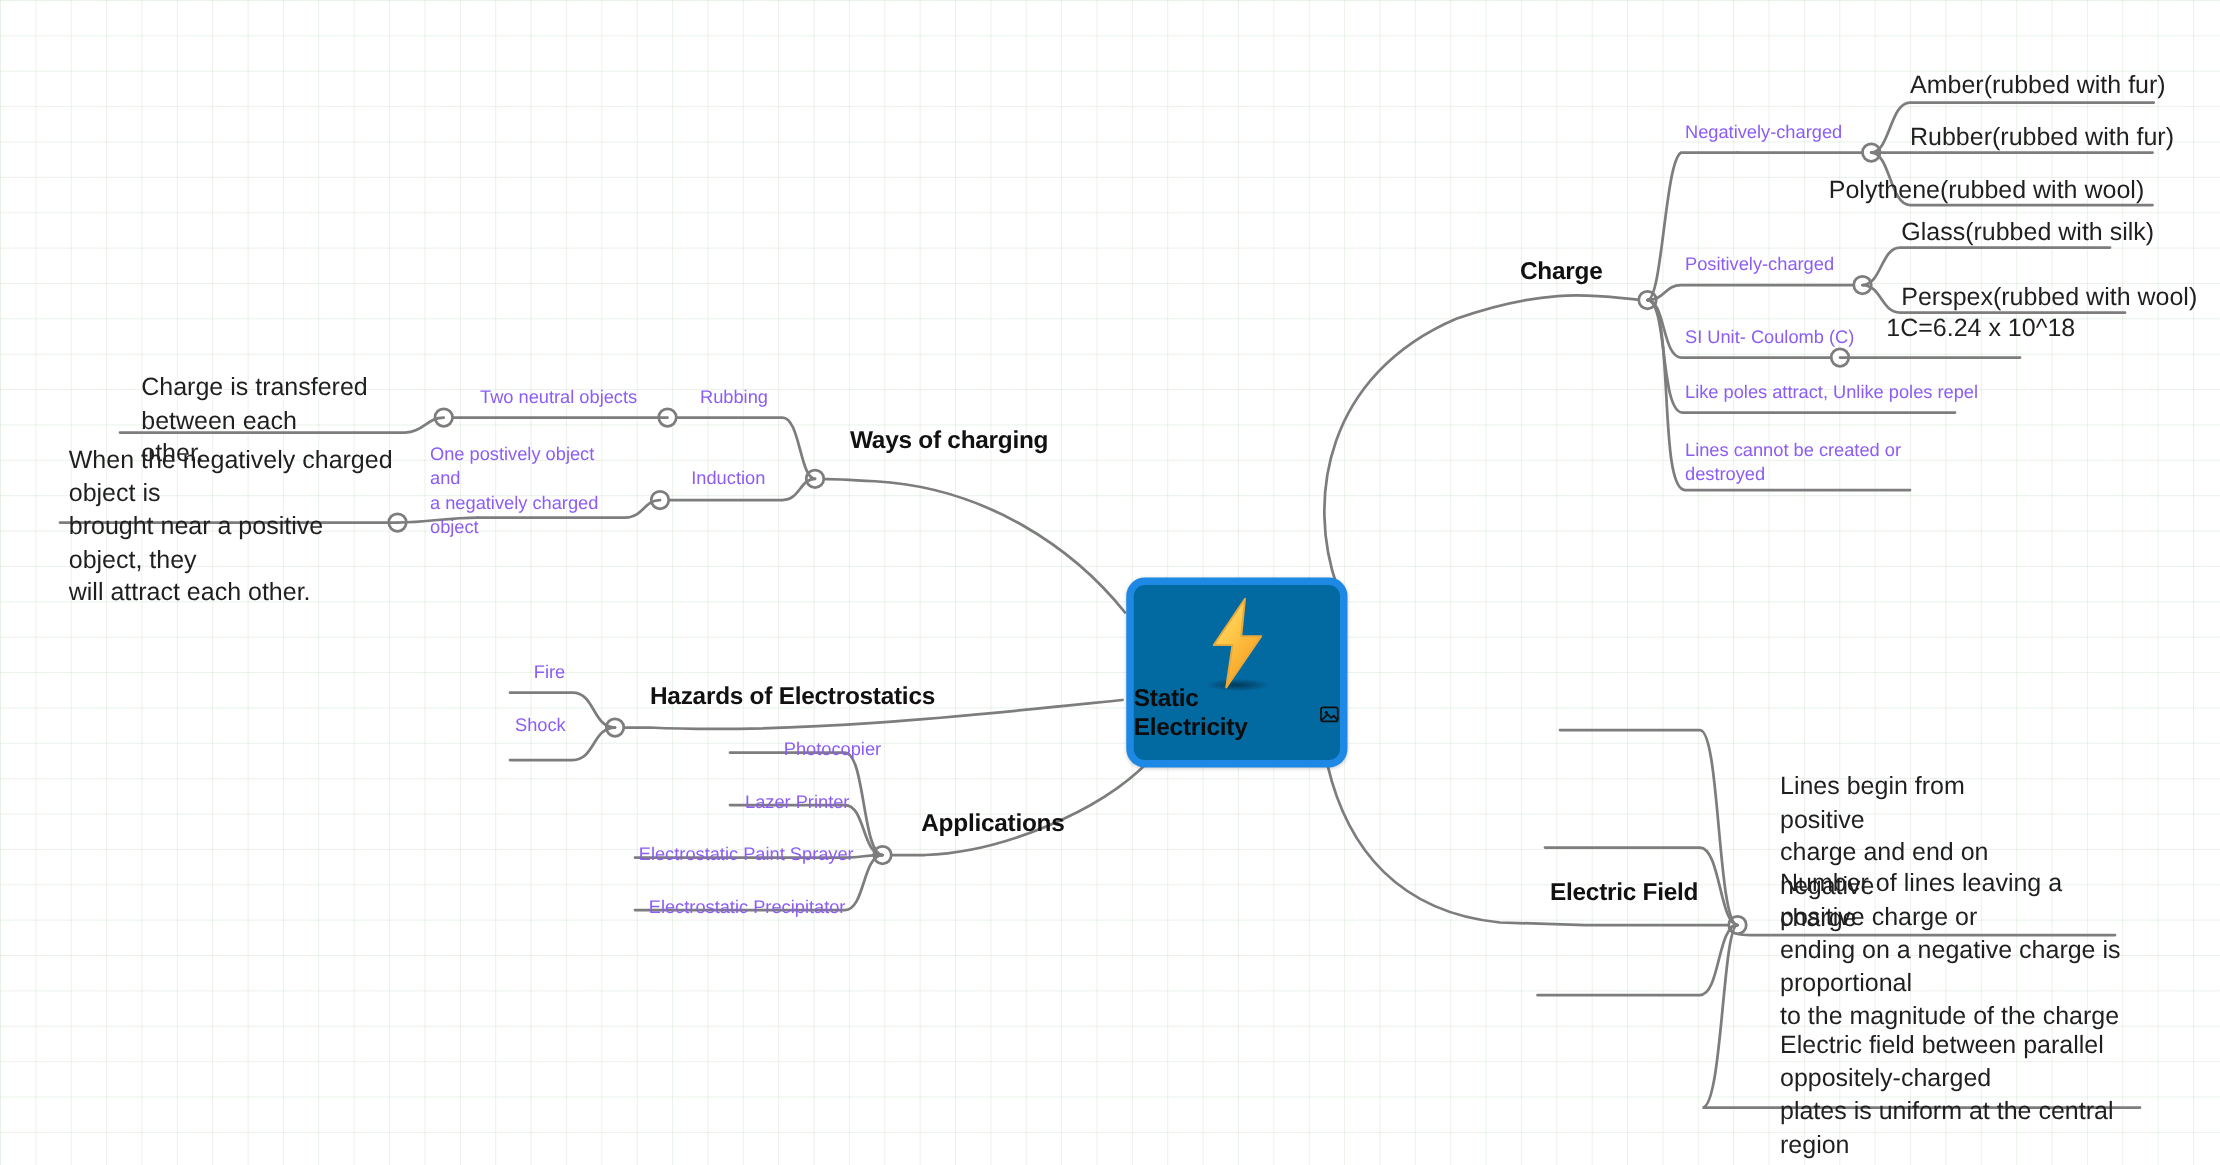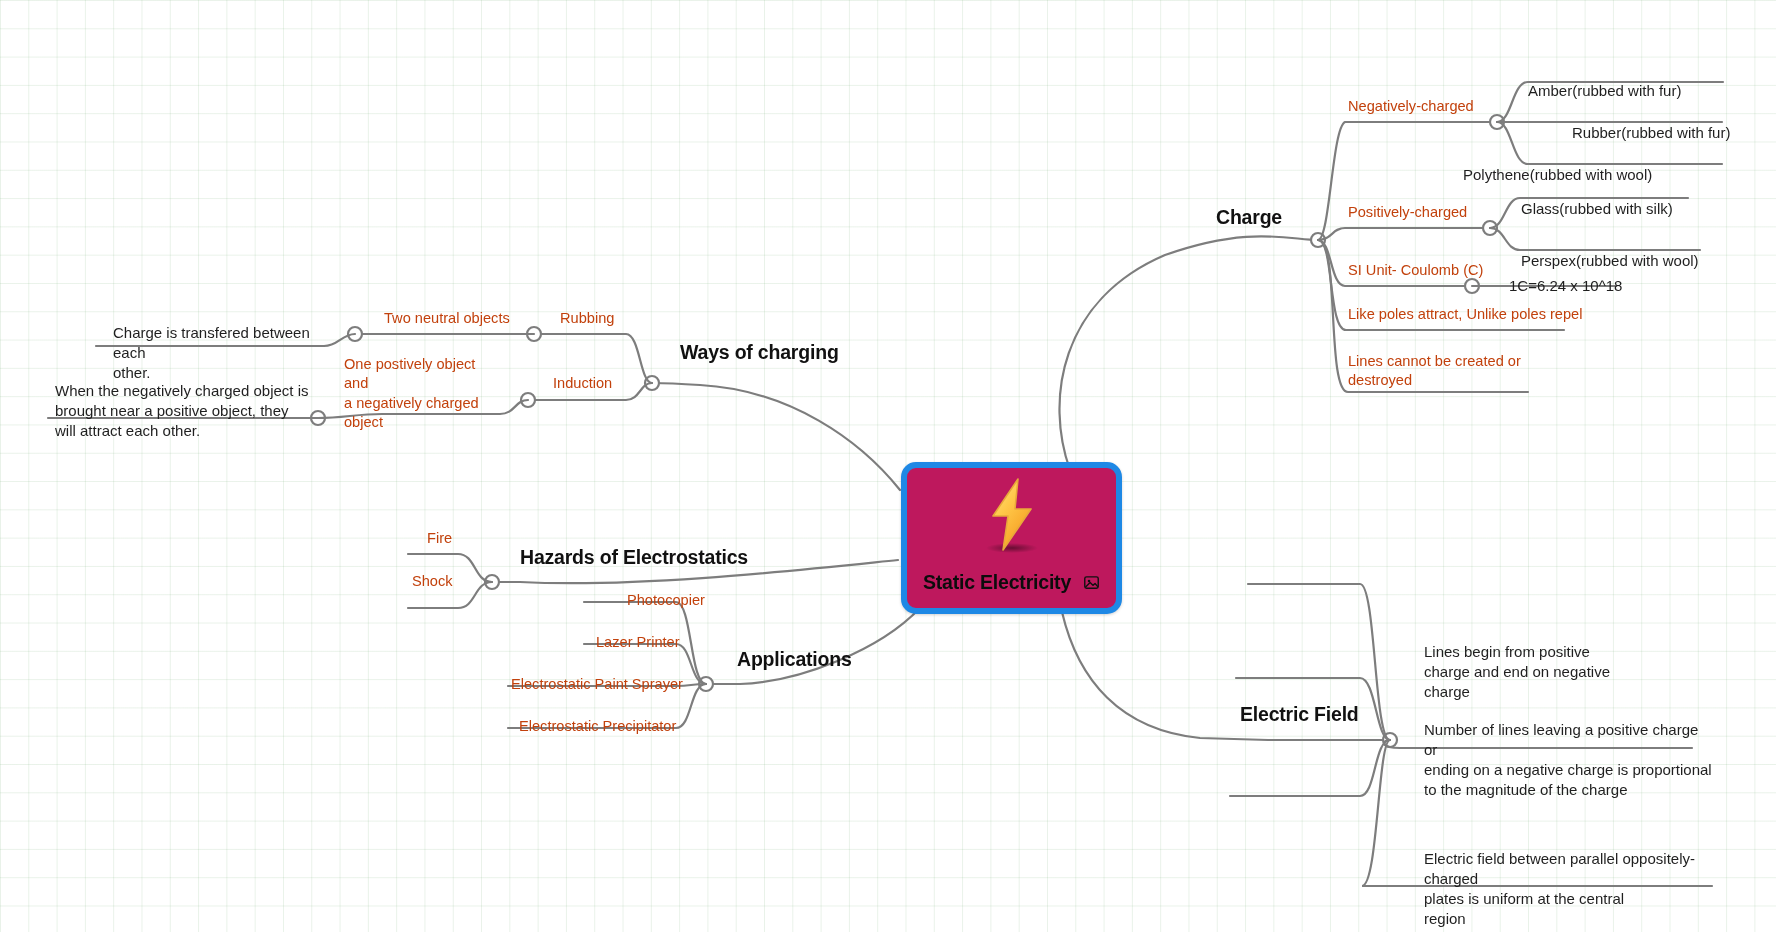--- a/index.html
+++ b/index.html
@@ -14,28 +14,28 @@
     position:relative;
     color:#1a1a1a;
   }
   #canvas{position:absolute;inset:0;width:1776px;height:932px;}
   svg.links{position:absolute;left:0;top:0;width:1776px;height:932px;pointer-events:none;}
   svg.links path{fill:none;stroke:#7d7d7d;stroke-width:2.2;stroke-linecap:round;}
   svg.links circle.knot{fill:#ffffff;stroke:#7d7d7d;stroke-width:2.2;}
 
   .lbl{position:absolute;white-space:pre-line;line-height:1.33;}
   .lbl.main{font-size:19.5px;font-weight:bold;letter-spacing:-0.2px;color:#111;}
-  .lbl.sub{font-size:14.6px;color:#c2410c;}
-  .lbl.leaf{font-size:15px;color:#1f1f1f;margin-top:26px;}
+  .lbl.sub{font-size:14.6px;color:#8b5cf6;}
+  .lbl.leaf{font-size:20px;color:#1f1f1f;}
 
   
   #central{
-    position:absolute;left:901px;top:462px;width:221px;height:152px;
+    position:absolute;left:901px;top:462px;width:177px;height:152px;
     border-radius:15px;
-    background:#be185d;
+    background:#0369a1;
     border:6px solid #1e88e5;
     box-sizing:border-box;
     box-shadow:0 1px 3px rgba(0,0,0,.18);
   }
   #central .bolt{position:absolute;left:0;right:0;top:8px;text-align:center;height:78px;}
   #central .bolt svg{display:block;margin:0 auto;}
   #central .title-row{
     position:absolute;left:0;right:0;bottom:14px;
     display:flex;align-items:center;justify-content:center;gap:12px;
   }
@@ -142,21 +142,21 @@
           <path d="M4 18 L10 12 L14 16 L17 13.5 L20.5 17.5" stroke-linejoin="round" stroke-linecap="round"></path>
         </svg>
       </span>
     </div>
   </div>
 
   <div class="lbl main" style="left:1216px;top:205px;">Charge</div>
 
   <div class="lbl sub" style="left:1348px;top:97px;">Negatively-charged</div>
   <div class="lbl leaf" style="left:1528px;top:55px;">Amber(rubbed with fur)</div>
-  <div class="lbl leaf" style="left:1528px;top:97px;padding-left:44px;">Rubber(rubbed with fur)</div>
+  <div class="lbl leaf" style="left:1528px;top:97px;">Rubber(rubbed with fur)</div>
   <div class="lbl leaf" style="left:1463px;top:139px;">Polythene(rubbed with wool)</div>
 
   <div class="lbl sub" style="left:1348px;top:203px;">Positively-charged</div>
   <div class="lbl leaf" style="left:1521px;top:173px;">Glass(rubbed with silk)</div>
   <div class="lbl leaf" style="left:1521px;top:225px;">Perspex(rubbed with wool)</div>
 
   <div class="lbl sub" style="left:1348px;top:261px;">SI Unit- Coulomb (C)</div>
   <div class="lbl leaf" style="left:1509px;top:250px;">1C=6.24 x 10^18</div>
 
   <div class="lbl sub" style="left:1348px;top:305px;">Like poles attract, Unlike poles repel</div>

